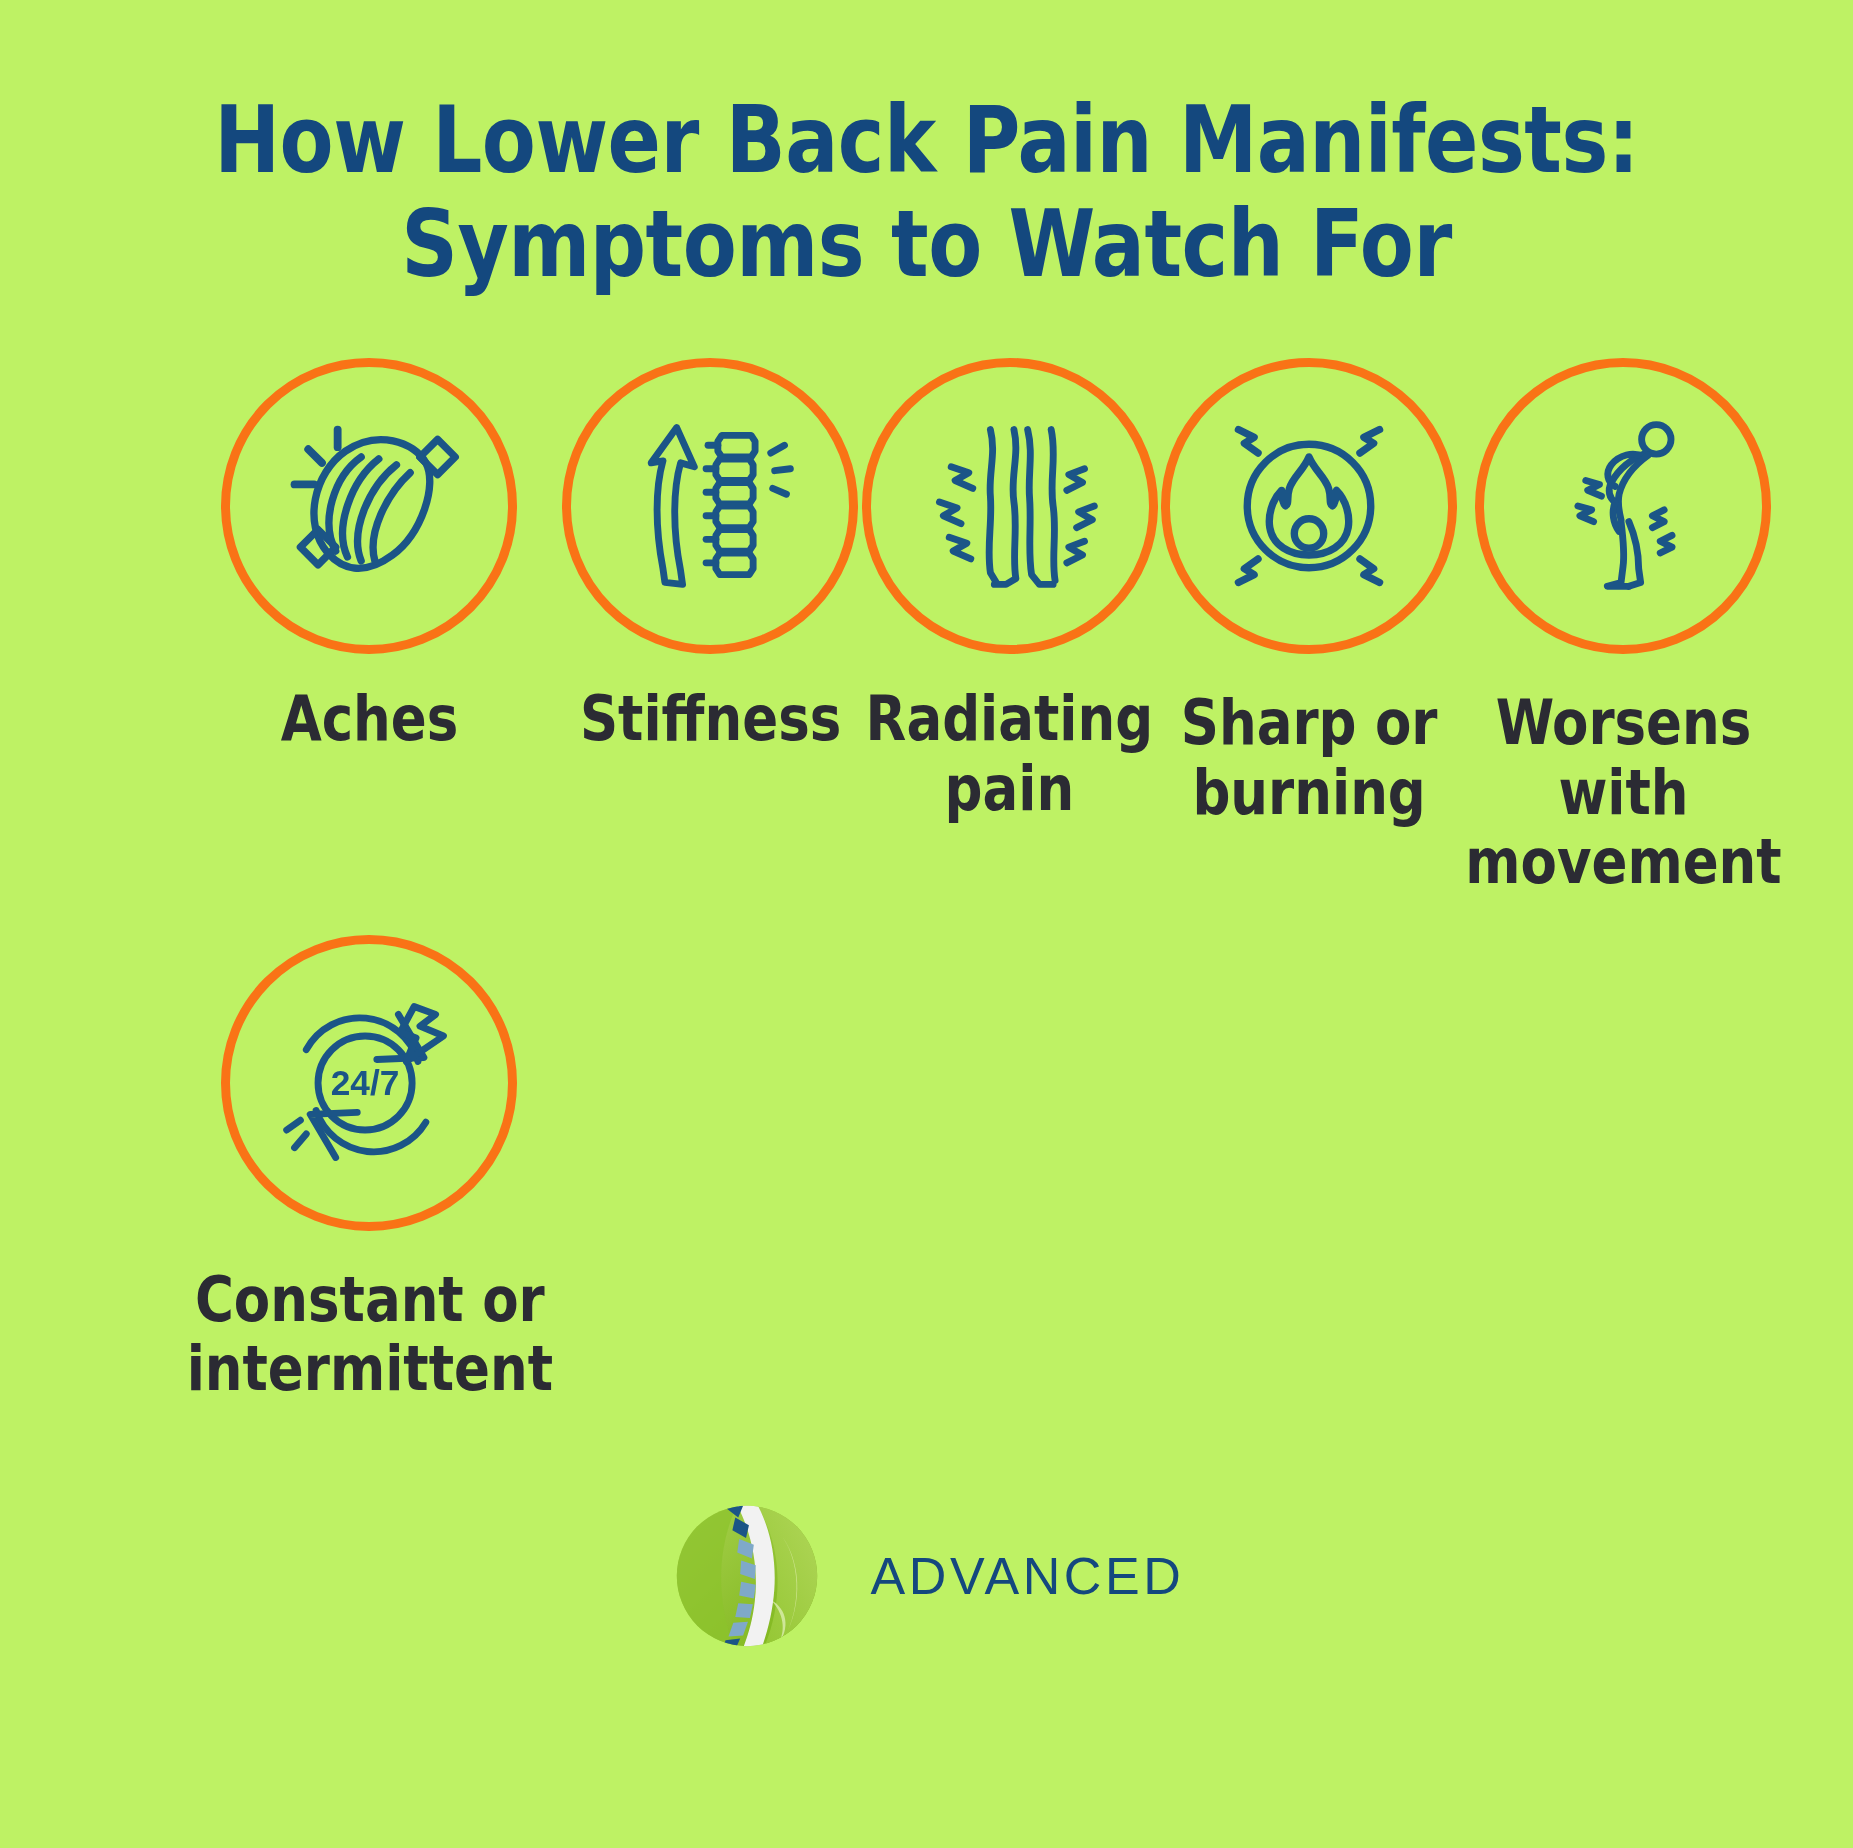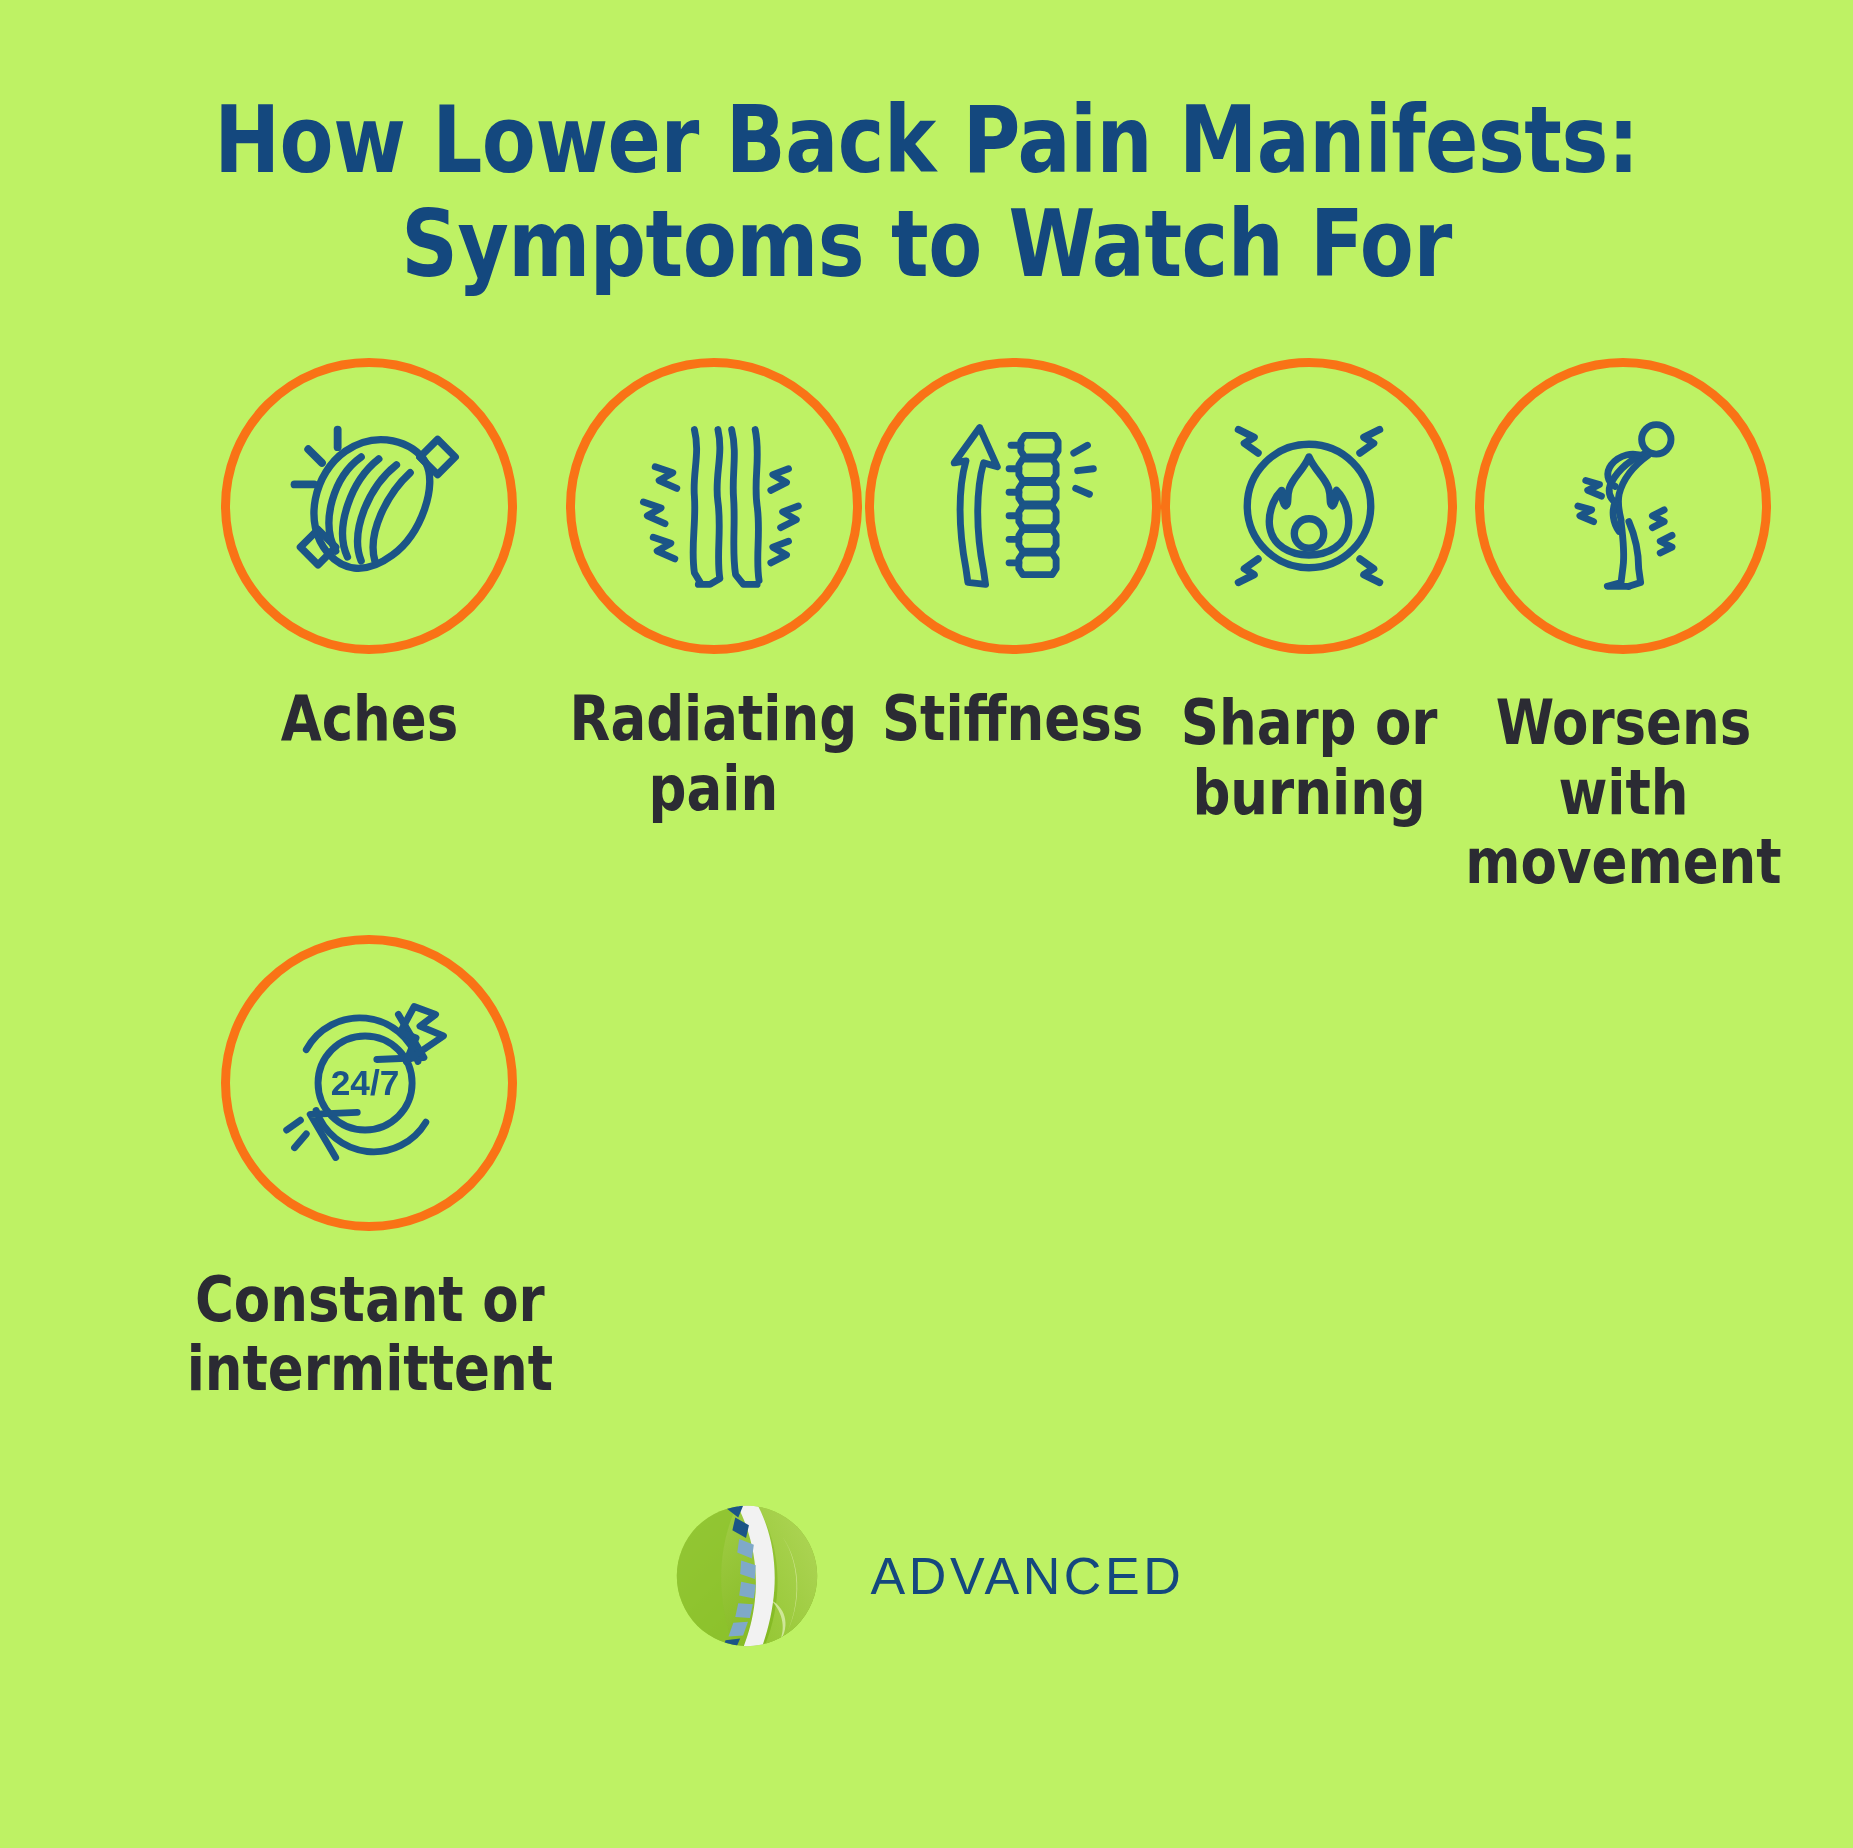--- a/index.html
+++ b/index.html
@@ -150,43 +150,20 @@
         </svg>
       </div>
       <div class="cell-label">Aches</div>
     </div>
 
     <div class="cell">
       <div class="icon-ring">
         <svg viewBox="0 0 200 200">
           <g fill="none" stroke="#1b5587" stroke-width="7" stroke-linecap="round" stroke-linejoin="round">
 
-            <path d="M80 22 C86 46 78 66 80 90 C82 118 76 142 80 168 L86 178"></path>
-            <path d="M104 22 C110 48 100 70 104 96 C108 124 102 150 106 174 L96 180 L84 180"></path>
-            <path d="M118 22 C124 46 118 68 120 92 C122 120 118 144 122 170 L130 180 L144 180"></path>
-            <path d="M142 22 C148 50 140 72 144 100 C148 128 142 152 146 176"></path>
-
-            <path d="M40 60 L58 66 L44 74 L62 82"></path>
-            <path d="M28 96 L46 102 L32 110 L50 118"></path>
-            <path d="M38 132 L56 138 L42 146 L60 154"></path>
-
-            <path d="M176 62 L160 68 L174 76 L158 84"></path>
-            <path d="M186 100 L170 106 L184 114 L168 122"></path>
-            <path d="M176 136 L160 142 L174 150 L158 158"></path>
-          </g>
-        </svg>
-      </div>
-      <div class="cell-label">Radiating pain</div>
-    </div>
-
-    <div class="cell">
-      <div class="icon-ring">
-        <svg viewBox="0 0 200 200">
-          <g fill="none" stroke="#1b5587" stroke-width="7" stroke-linecap="round" stroke-linejoin="round">
-
             <path d="M54 178 L52 164 C44 122 44 82 52 54 L40 56 L66 20 L84 60 L70 56 C62 84 62 126 70 166 L72 180 Z"></path>
 
             <path d="M112 28 L142 28 L146 34 L146 44 L142 50 L112 50 L108 44 L108 34 Z"></path>
             <path d="M110 52 L140 52 L144 58 L144 68 L140 74 L110 74 L106 68 L106 58 Z"></path>
             <path d="M110 76 L140 76 L144 82 L144 92 L140 98 L110 98 L106 92 L106 82 Z"></path>
             <path d="M110 100 L140 100 L144 106 L144 116 L140 122 L110 122 L106 116 L106 106 Z"></path>
             <path d="M110 124 L140 124 L144 130 L144 140 L140 146 L110 146 L106 140 L106 130 Z"></path>
             <path d="M110 148 L140 148 L144 154 L144 164 L140 170 L110 170 L106 164 L106 154 Z"></path>
 
             <path d="M108 38 L98 38"></path>
@@ -196,20 +173,43 @@
             <path d="M106 134 L96 134"></path>
             <path d="M106 158 L96 158"></path>
 
             <path d="M162 46 L176 38" stroke-width="7"></path>
             <path d="M166 64 L182 62" stroke-width="7"></path>
             <path d="M164 82 L178 88" stroke-width="7"></path>
           </g>
         </svg>
       </div>
       <div class="cell-label">Stiffness</div>
+    </div>
+
+    <div class="cell">
+      <div class="icon-ring">
+        <svg viewBox="0 0 200 200">
+          <g fill="none" stroke="#1b5587" stroke-width="7" stroke-linecap="round" stroke-linejoin="round">
+
+            <path d="M80 22 C86 46 78 66 80 90 C82 118 76 142 80 168 L86 178"></path>
+            <path d="M104 22 C110 48 100 70 104 96 C108 124 102 150 106 174 L96 180 L84 180"></path>
+            <path d="M118 22 C124 46 118 68 120 92 C122 120 118 144 122 170 L130 180 L144 180"></path>
+            <path d="M142 22 C148 50 140 72 144 100 C148 128 142 152 146 176"></path>
+
+            <path d="M40 60 L58 66 L44 74 L62 82"></path>
+            <path d="M28 96 L46 102 L32 110 L50 118"></path>
+            <path d="M38 132 L56 138 L42 146 L60 154"></path>
+
+            <path d="M176 62 L160 68 L174 76 L158 84"></path>
+            <path d="M186 100 L170 106 L184 114 L168 122"></path>
+            <path d="M176 136 L160 142 L174 150 L158 158"></path>
+          </g>
+        </svg>
+      </div>
+      <div class="cell-label">Radiating pain</div>
     </div>
 
     <div class="cell row-2">
       <div class="icon-ring">
         <svg viewBox="0 0 200 200">
           <g fill="none" stroke="#1b5587" stroke-width="7.5" stroke-linecap="round" stroke-linejoin="round">
 
             <circle cx="100" cy="100" r="63"></circle>
 
             <path d="M100 50 C94 64 84 70 80 82 C77 91 80 98 76 100 C72 96 72 88 72 84

